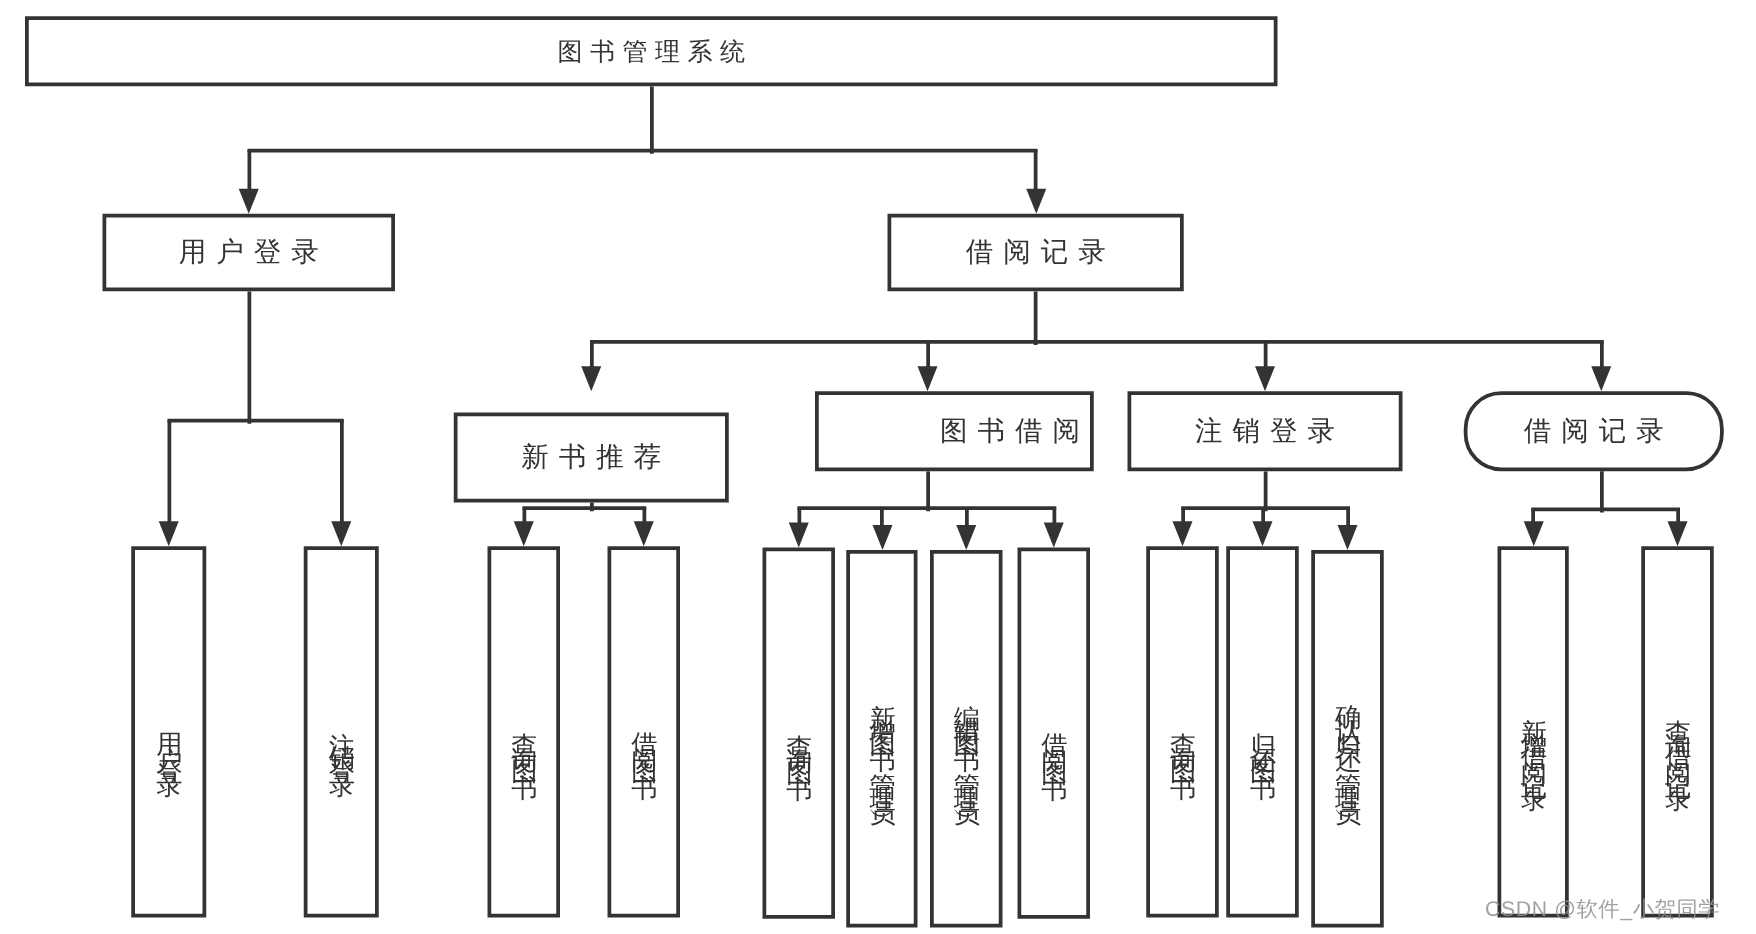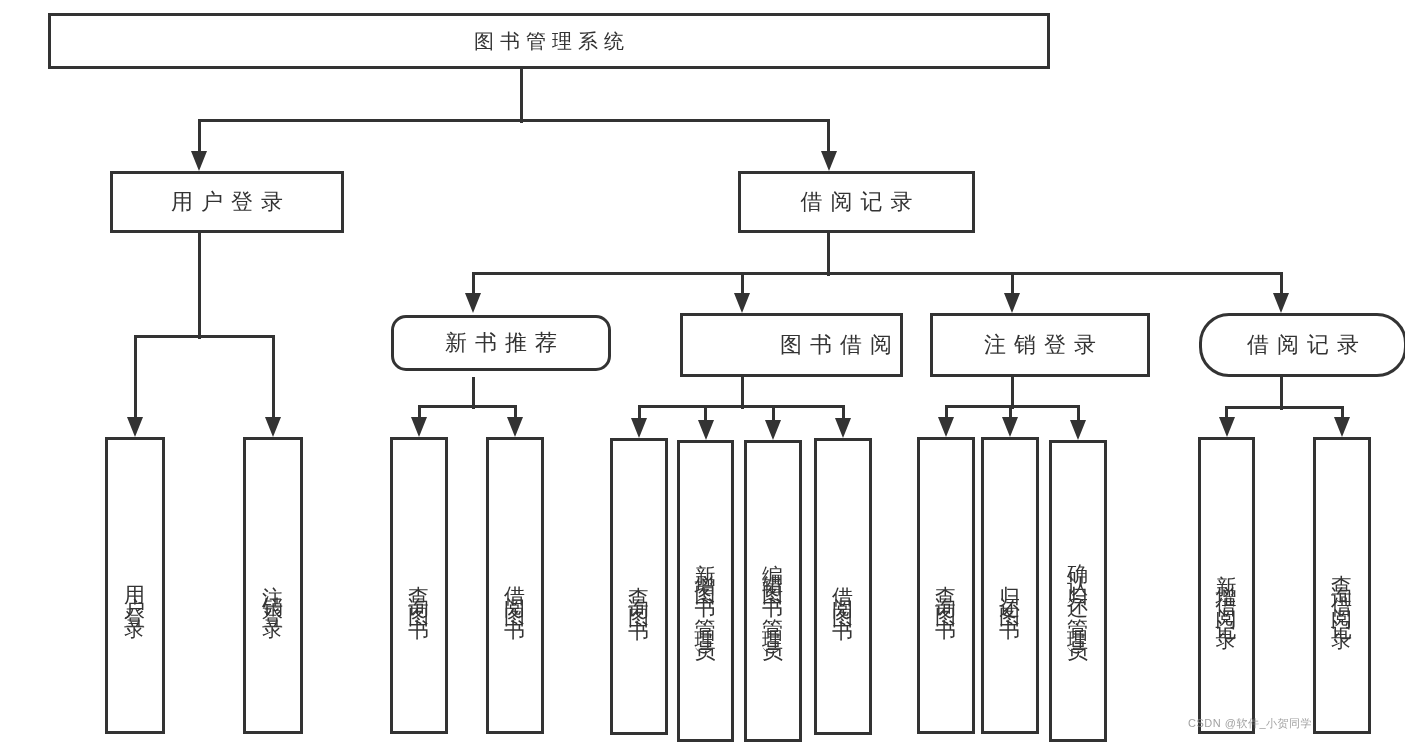--- a/index.html
+++ b/index.html
@@ -21,21 +21,20 @@
     border:3px solid var(--line);
     background:var(--bg);
     display:flex;align-items:center;justify-content:center;
     color:var(--text);
   }
   .node-h{
     font-size:22px;
     letter-spacing:8px;
     text-indent:8px;
     white-space:nowrap;
-    margin-left:28px;
   }
   .node-root{
     font-size:20px;
     letter-spacing:6px;
     text-indent:6px;
   }
   .node-v{
     font-size:21px;
   }
   .node-v .vtext{
@@ -53,21 +52,21 @@
   }
   .arrow{
     position:absolute;width:0;height:0;
     border-left:8px solid transparent;
     border-right:8px solid transparent;
     border-top:20px solid var(--line);
   }
   #watermark{
     position:absolute;
     left:1188px;top:716px;
-    font-size:11px;
+    font-size:17px;
     letter-spacing:0.5px;
     color:rgba(145,145,145,0.85);
     z-index:20;
     white-space:nowrap;
   }
 </style>
 </head>
 <body>
 
 <div id="canvas">
@@ -128,21 +127,21 @@
   <div id="node-layer">
       <div class="node node-h node-root" style="left: 20px; top: 13px; width: 1002px; height: 56px;">
         <span>图书管理系统</span>
       </div>
       <div class="node node-h" style="left: 82px; top: 171px; width: 234px; height: 62px;">
         <span>用户登录</span>
       </div>
       <div class="node node-h" style="left: 710px; top: 171px; width: 237px; height: 62px;">
         <span>借阅记录</span>
       </div>
-      <div class="node node-h" style="left: 363px; top: 315px; width: 220px; height: 56px; border-radius: 15px;">
+      <div class="node node-h" style="left: 363px; top: 330px; width: 220px; height: 72px;">
         <span>新书推荐</span>
       </div>
       <div class="node node-h" style="left: 652px; top: 313px; width: 223px; height: 64px; justify-content: flex-end;">
         <span>图书借阅</span>
       </div>
       <div class="node node-h" style="left: 902px; top: 313px; width: 220px; height: 64px;">
         <span>注销登录</span>
       </div>
       <div class="node node-h" style="left: 1171px; top: 313px; width: 208px; height: 64px; border-radius: 30px;">
         <span>借阅记录</span>

